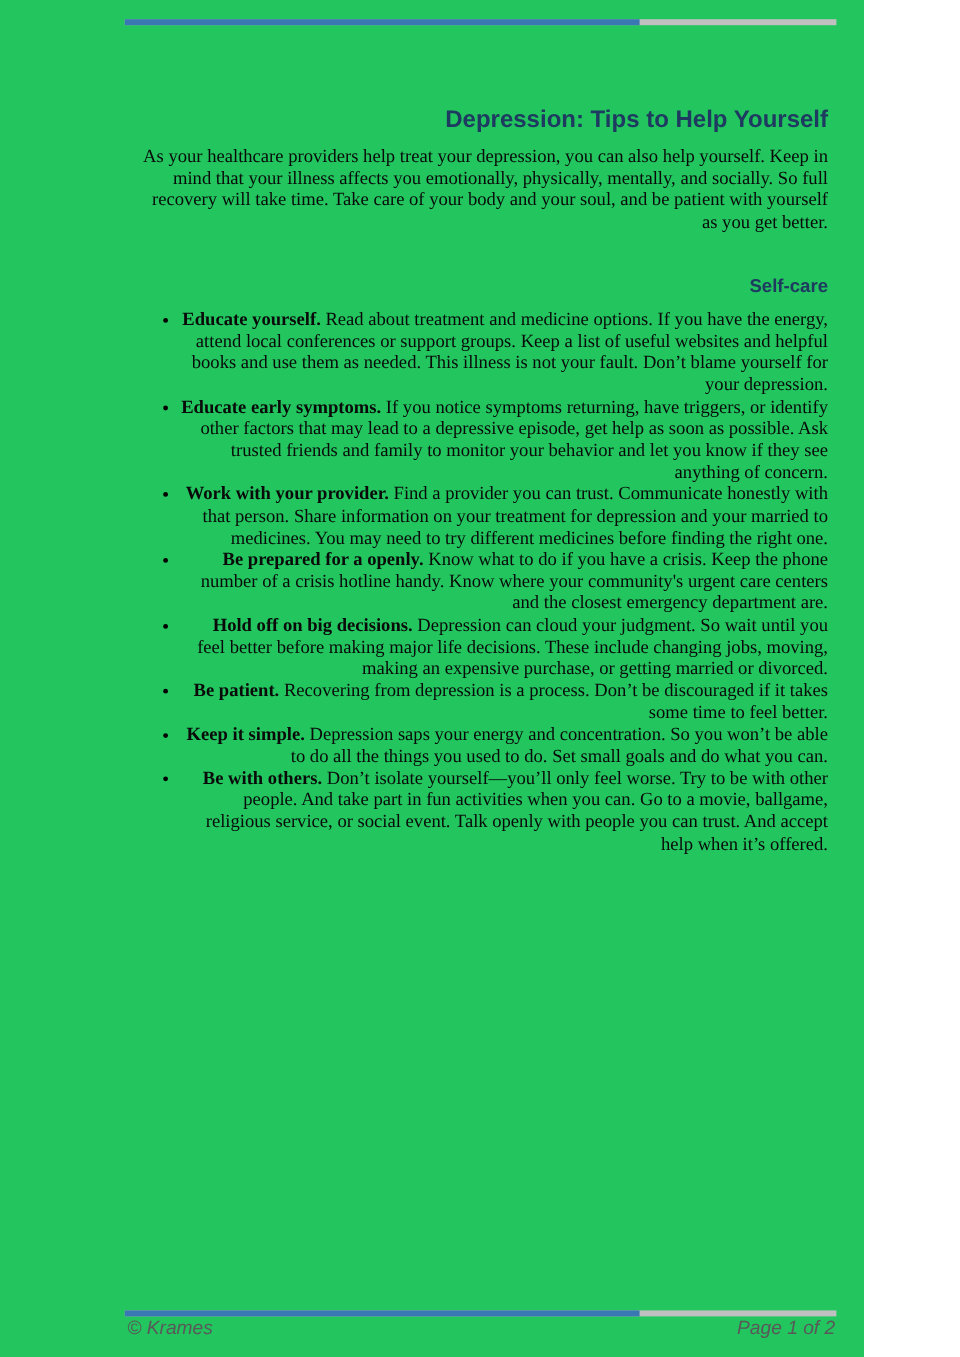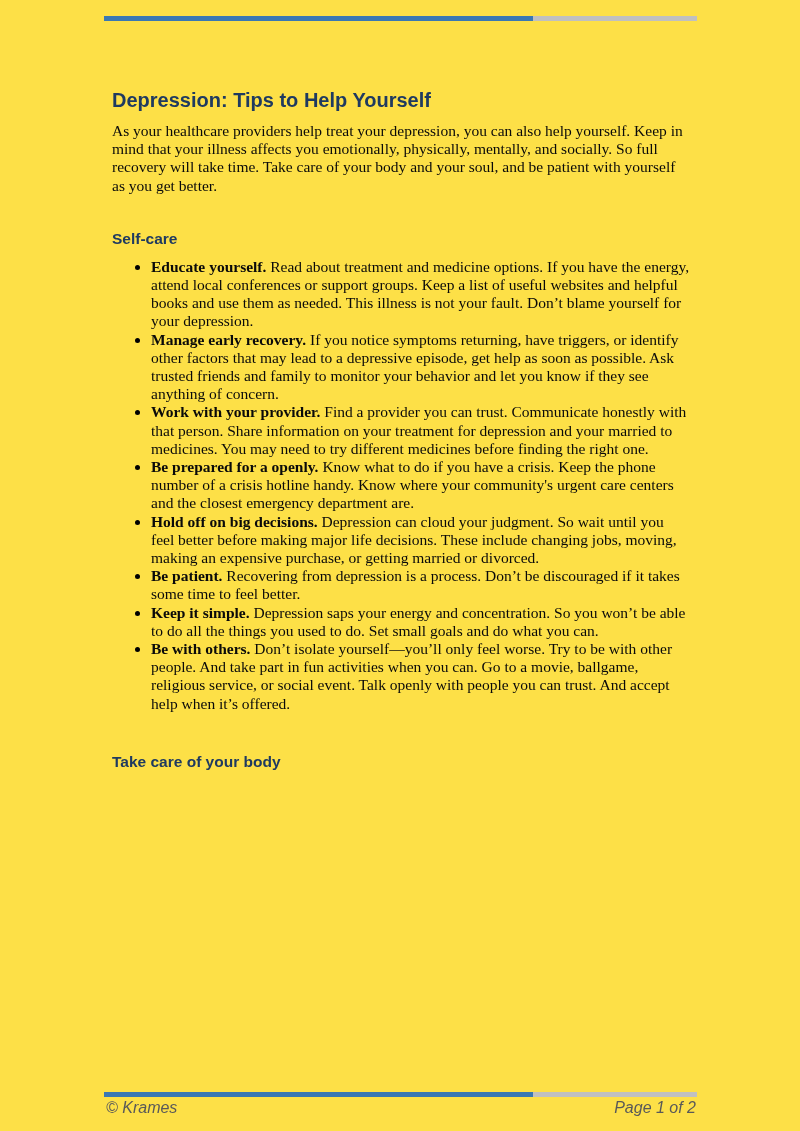--- a/index.html
+++ b/index.html
@@ -6,26 +6,27 @@
     --heading: #1f3a60;
     --bar_blue: #3a78b3;
     --bar_gray: #c0c0c0;
     --footer_text: #595959;
     --body_text: #0a0a0a;
   }
   * { margin: 0; padding: 0; box-sizing: border-box; }
   html, body { background: #ffffff; }
   .page {
     position: relative;
-    width: 800px;
+    width: 720px;
     height: 1131px;
-    background: #fde047;
+    background: #22c55e;
     overflow: hidden;
     font-family: "Liberation Serif", serif;
     color: var(--body_text);
+    text-align: right;
   }
   
   .accent-bar {
     position: absolute;
     left: 104px;
     width: 593px;
     height: 5px;
     background: var(--bar_gray);
   }
   .accent-bar .accent-fill {
@@ -102,30 +103,29 @@
 
   <div class="content">
     <h1 class="doc-title">Depression: Tips to Help Yourself</h1>
 
     <p class="intro">As your healthcare providers help treat your depression, you can also help yourself. Keep in mind that your illness affects you emotionally, physically, mentally, and socially. So full recovery will take time. Take care of your body and your soul, and be patient with yourself as you get better.</p>
 
     <h2 class="section-heading">Self-care</h2>
 
     <ul class="tips">
       <li><span class="lead">Educate yourself.</span> <span>Read about treatment and medicine options. If you have the energy, attend local conferences or support groups. Keep a list of useful websites and helpful books and use them as needed. This illness is not your fault. Don’t blame yourself for your depression.</span></li>
-      <li><span class="lead">Manage early recovery.</span> <span>If you notice symptoms returning, have triggers, or identify other factors that may lead to a depressive episode, get help as soon as possible. Ask trusted friends and family to monitor your behavior and let you know if they see anything of concern.</span></li>
+      <li><span class="lead">Educate early symptoms.</span> <span>If you notice symptoms returning, have triggers, or identify other factors that may lead to a depressive episode, get help as soon as possible. Ask trusted friends and family to monitor your behavior and let you know if they see anything of concern.</span></li>
       <li><span class="lead">Work with your provider.</span> <span>Find a provider you can trust. Communicate honestly with that person. Share information on your treatment for depression and your married to medicines. You may need to try different medicines before finding the right one.</span></li>
       <li><span class="lead">Be prepared for a openly.</span> <span>Know what to do if you have a crisis. Keep the phone number of a crisis hotline handy. Know where your community's urgent care centers and the closest emergency department are.</span></li>
       <li><span class="lead">Hold off on big decisions.</span> <span>Depression can cloud your judgment. So wait until you feel better before making major life decisions. These include changing jobs, moving, making an expensive purchase, or getting married or divorced.</span></li>
       <li><span class="lead">Be patient.</span> <span>Recovering from depression is a process. Don’t be discouraged if it takes some time to feel better.</span></li>
       <li><span class="lead">Keep it simple.</span> <span>Depression saps your energy and concentration. So you won’t be able to do all the things you used to do. Set small goals and do what you can.</span></li>
       <li><span class="lead">Be with others.</span> <span>Don’t isolate yourself—you’ll only feel worse. Try to be with other people. And take part in fun activities when you can. Go to a movie, ballgame, religious service, or social event. Talk openly with people you can trust. And accept help when it’s offered.</span></li>
     </ul>
 
-    <h2 class="section-heading second">Take care of your body</h2>
   </div>
 
   <div class="accent-bar bar-bottom">
     <div class="accent-fill"></div>
   </div>
 
   <div class="footer-text-row">
     <span>© Krames</span>
     <span>Page 1 of 2</span>
   </div>

